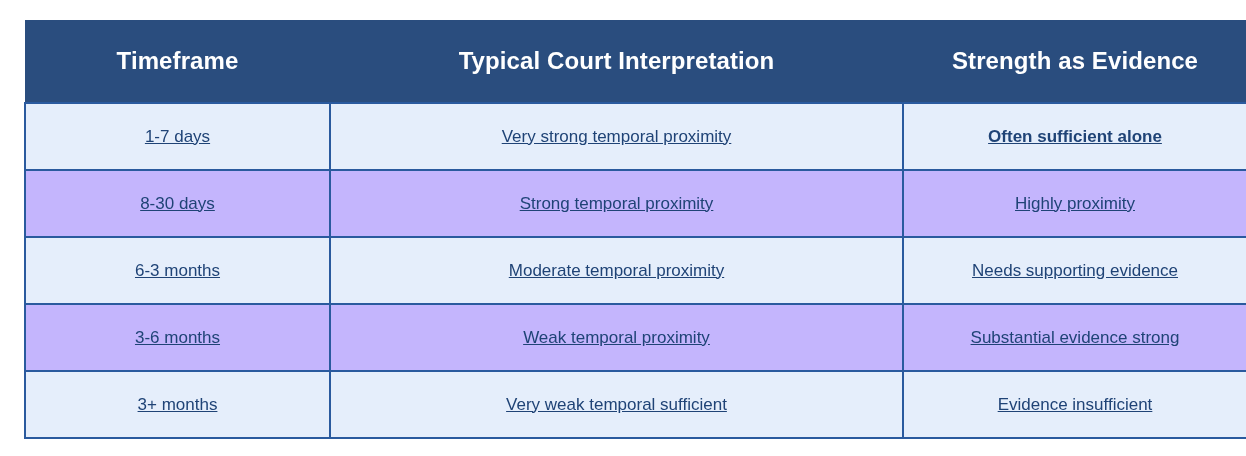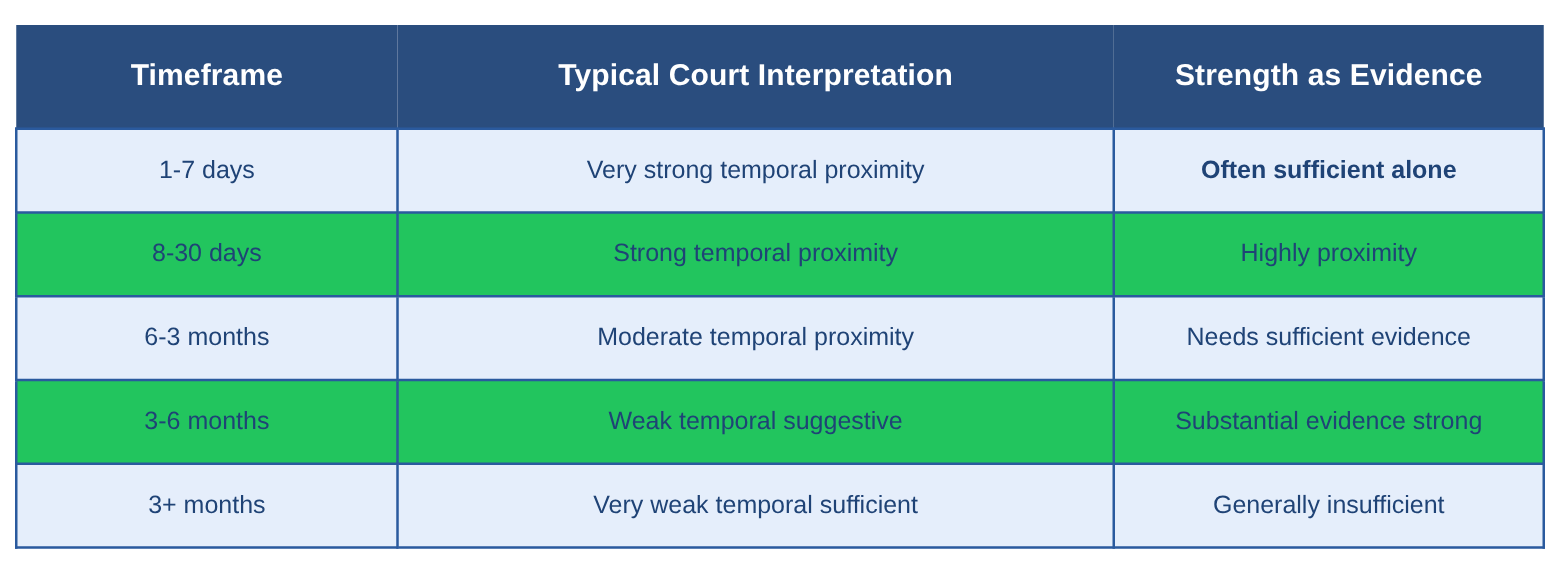--- a/index.html
+++ b/index.html
@@ -9,21 +9,21 @@
   }
   body {
     width: 1246px;
     height: 456px;
     font-family: "Liberation Sans", sans-serif;
     -webkit-font-smoothing: antialiased;
   }
 
   #table-wrap {
     position: absolute;
-    left: 12px;
+    left: 24px;
     top: 20px;
     width: 1222px;
     height: 422px;
     box-sizing: border-box;
   }
 
   table.data-table {
     width: 1222px;
     border-collapse: collapse;
     table-layout: fixed;
@@ -45,36 +45,37 @@
     border: none;
     letter-spacing: 0.1px;
   }
 
   
   tbody td {
     height: 67px;
     padding: 0 12px;
     box-sizing: border-box;
     color: #1f4376;
-    font-size: 20px;
+    font-size: 17px;
     font-weight: normal;
     text-align: center;
     vertical-align: middle;
     border-right: 2px solid #2a5a9e;
     border-bottom: 2px solid #2a5a9e;
+    text-decoration: underline;
   }
   tbody tr td:first-child {
     border-left: 2px solid #2a5a9e;
   }
   tbody tr:first-child td {
     border-top: 2px solid #2a5a9e;
   }
 
   tbody tr.row-even { background: #e5eefb; }
-  tbody tr.row-odd  { background: #22c55e; }
+  tbody tr.row-odd  { background: #c4b5fd; }
 
   tbody td.cell-strong {
     font-weight: bold;
   }
 
   
   col.col-timeframe     { width: 305px; }
   col.col-interpretation{ width: 573px; }
   col.col-strength      { width: 344px; }
 </style>
@@ -102,27 +103,27 @@
           <td class="cell-strong">Often sufficient alone</td>
         </tr>
         <tr class="row-odd">
           <td>8-30 days</td>
           <td>Strong temporal proximity</td>
           <td>Highly proximity</td>
         </tr>
         <tr class="row-even">
           <td>6-3 months</td>
           <td>Moderate temporal proximity</td>
-          <td>Needs sufficient evidence</td>
+          <td>Needs supporting evidence</td>
         </tr>
         <tr class="row-odd">
           <td>3-6 months</td>
-          <td>Weak temporal suggestive</td>
+          <td>Weak temporal proximity</td>
           <td>Substantial evidence strong</td>
         </tr>
         <tr class="row-even">
           <td>3+ months</td>
           <td>Very weak temporal sufficient</td>
-          <td>Generally insufficient</td>
+          <td>Evidence insufficient</td>
         </tr>
       </tbody>
   </table>
 </div>
 
 </body></html>

